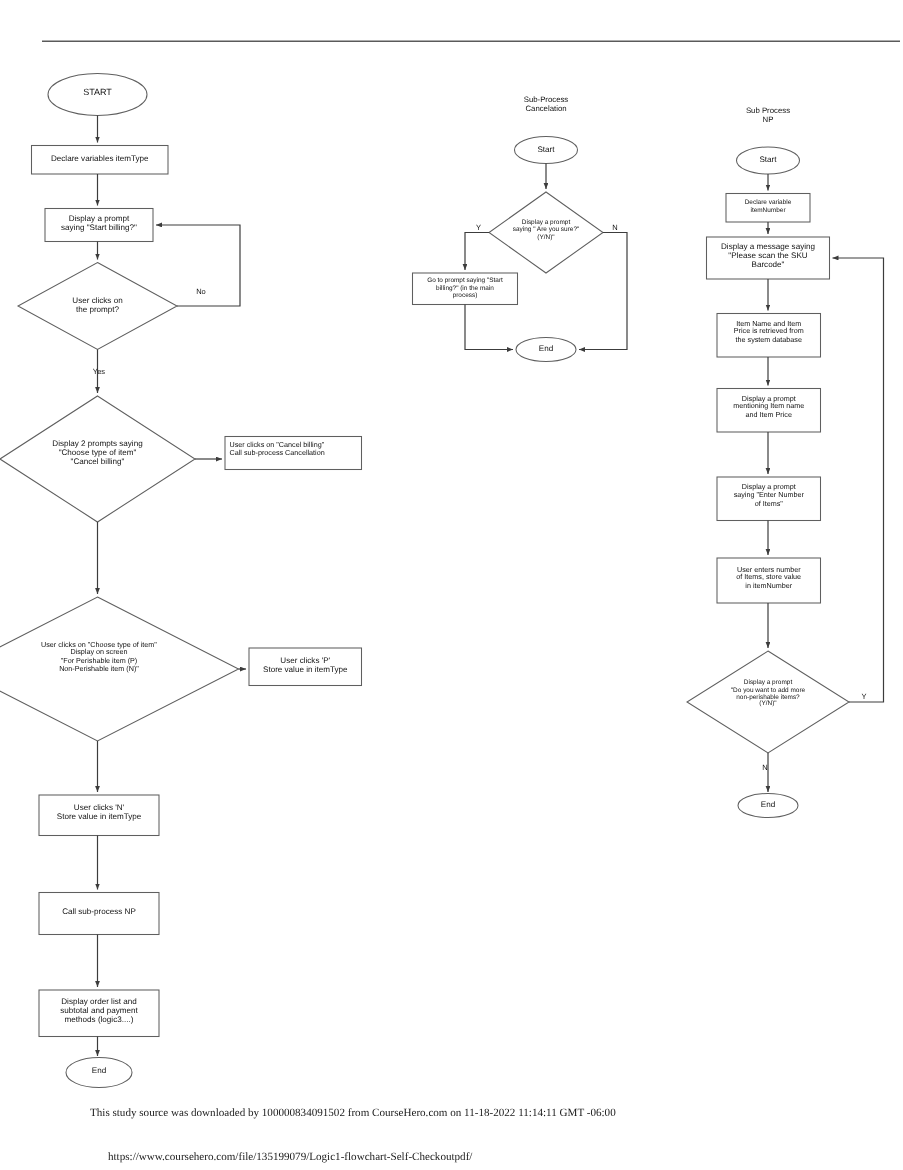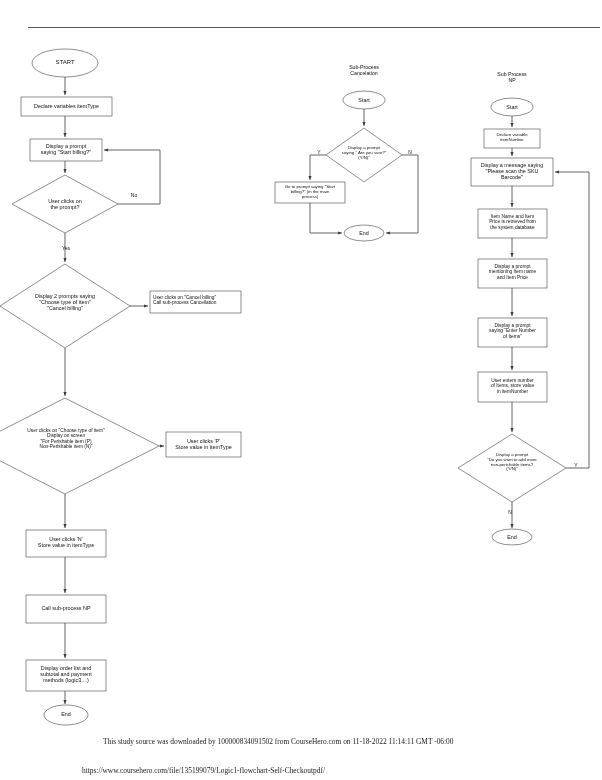--- a/index.html
+++ b/index.html
@@ -53,22 +53,22 @@
     color: #111111;
     white-space: pre-line;
   }
   .footer {
     position: absolute;
     font-family: "Liberation Serif", serif;
     font-size: 7.4px;
     color: #1a1a1a;
     white-space: nowrap;
   }
-  #footer-note { left: 60px; top: 737px; margin-left: 43px; }
-  #footer-url  { left: 36px; top: 766px; padding-left: 46px; }
+  #footer-note { left: 60px; top: 737px; }
+  #footer-url  { left: 26px; top: 766px; padding-left: 46px; }
   .hrule {
     position: absolute;
     left: 28px;
     top: 27px;
     width: 572px;
     height: 0;
     border-top: 1px solid #5a5a5a;
   }
 </style>
 </head>

